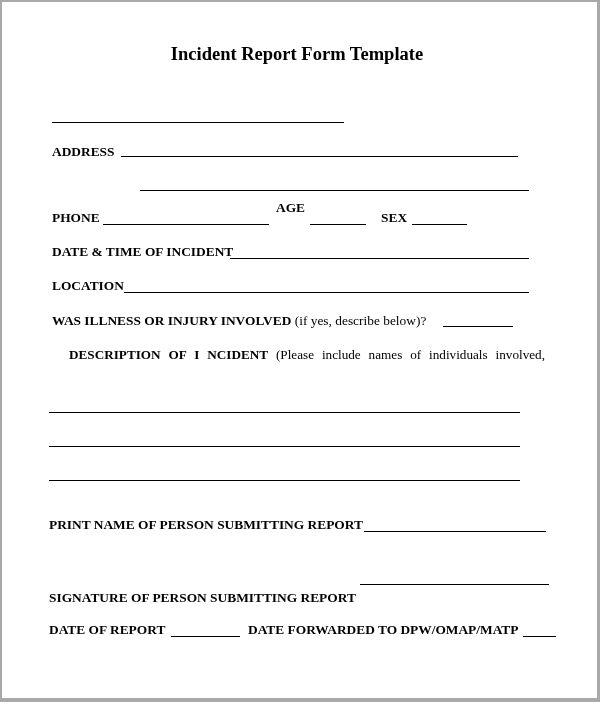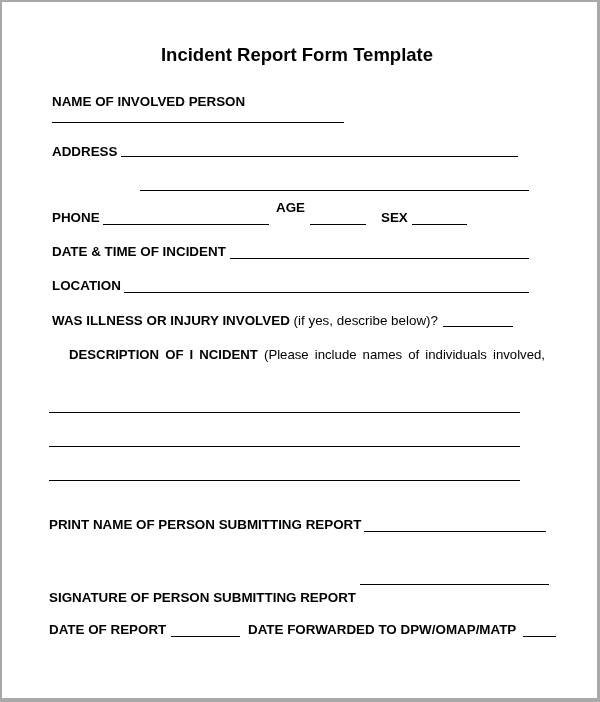--- a/index.html
+++ b/index.html
@@ -8,21 +8,21 @@
       position: absolute; left: 0; top: 0;
       width: 600px; height: 702px;
       box-sizing: border-box;
       border-left: 2px solid #a9a9a9;
       border-top: 2px solid #a9a9a9;
       border-right: 3px solid #a9a9a9;
       border-bottom: 4px solid #a9a9a9;
       background: #ffffff;
     }
     .doc { position: absolute; left: 0; top: 0; width: 552px; height: 702px;
-      font-family: Liberation Sans, sans-serif; color: #000; }
+      font-family: Liberation Serif, serif; color: #000; }
     .title {
       position: absolute; left: 0; width: 600px; top: 44px;
       text-align: center; font-weight: bold; font-size: 18.5px;
       letter-spacing: 0px; margin-left: -3px;
     }
     .row { position: absolute; font-size: 13.4px; font-weight: bold; white-space: nowrap; line-height: 16px; }
     .row .normal { font-weight: normal; }
     .blank {
       position: absolute; height: 0; border-bottom: 1px solid #000;
     }
@@ -36,21 +36,20 @@
   </style>
 </head>
 <body>
 
 <div class="frame"></div>
 
 <div class="doc">
 
   <div class="title">Incident Report Form Template</div>
 
-  <div class="row" style="left:52px; top:94px;">NAME OF INVOLVED PERSON</div>
   <div class="blank" style="left:52px; top:122px; width:292px;"></div>
 
   <div class="row" style="left:52px; top:144px;">ADDRESS</div>
   <div class="blank" style="left:121px; top:156px; width:397px;"></div>
   <div class="blank" style="left:140px; top:190px; width:389px;"></div>
 
   <div class="row" style="left:52px; top:210px;">PHONE</div>
   <div class="blank" style="left:103px; top:224px; width:166px;"></div>
   <div class="row" style="left:276px; top:200px;">AGE</div>
   <div class="blank" style="left:310px; top:224px; width:56px;"></div>

